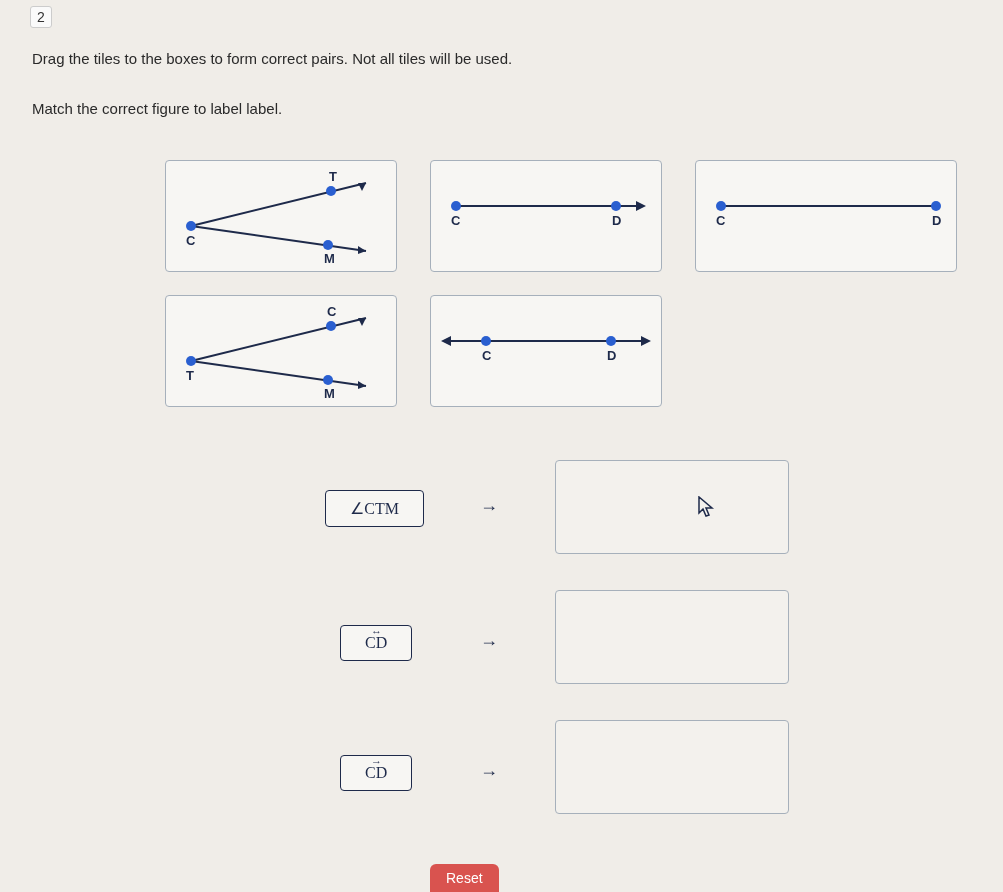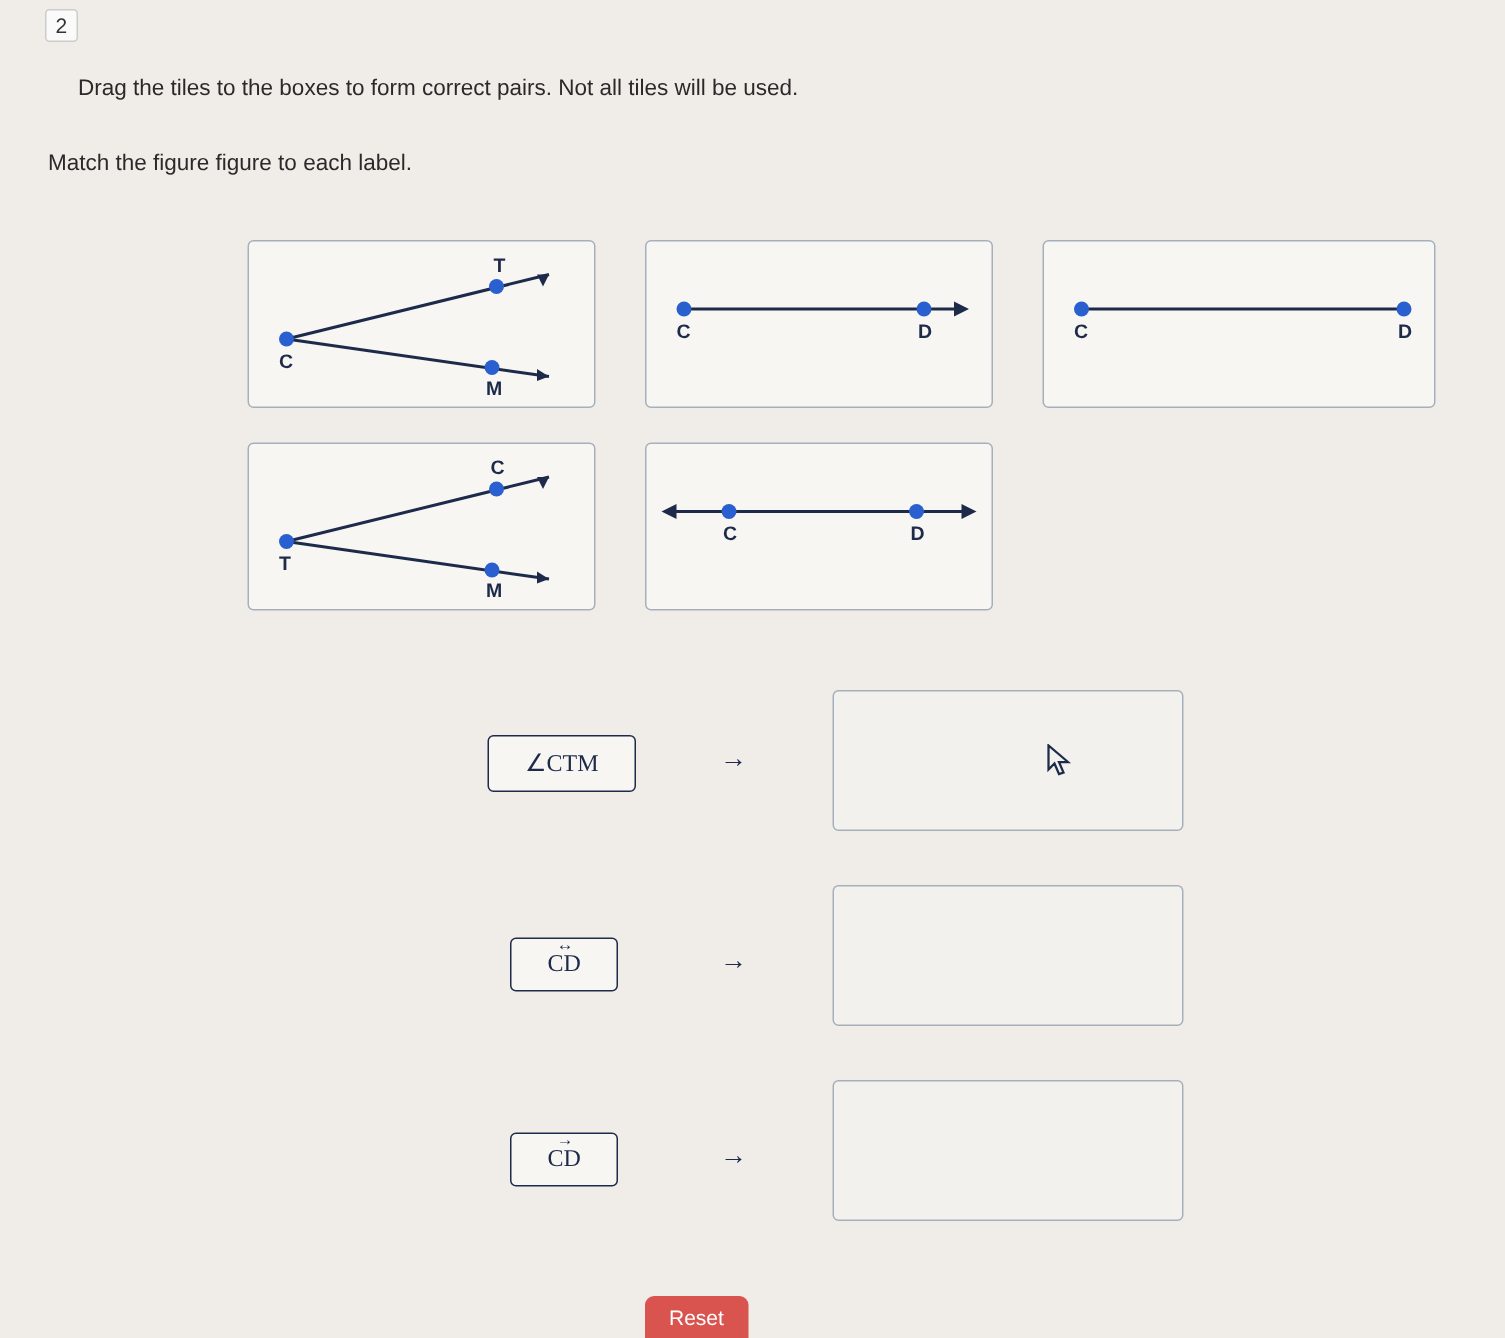--- a/index.html
+++ b/index.html
@@ -22,21 +22,20 @@
     padding: 2px 6px;
     background: #fafafa;
     border-radius: 3px;
   }
   .instructions {
     position: absolute;
     top: 50px;
     left: 32px;
     font-size: 15px;
     color: #2a2a2a;
-    margin-left: 20px;
   }
   .subinstr {
     position: absolute;
     top: 100px;
     left: 32px;
     font-size: 15px;
     color: #2a2a2a;
   }
   .tile {
     position: absolute;
@@ -100,21 +99,21 @@
     text-align:center;
     letter-spacing:-1px;
   }
 </style>
 </head>
 <body>
 
 <div class="question-num">2</div>
 
 <div class="instructions">Drag the tiles to the boxes to form correct pairs. Not all tiles will be used.</div>
-<div class="subinstr">Match the figure figure to each label.</div>
+<div class="subinstr">Match the correct figure to label label.</div>
 
 <div class="tile" style="left:165px; top:160px; width:230px; height:110px;">
   <svg width="230" height="110">
     <line x1="25" y1="65" x2="200" y2="22" stroke="#1e2a4a" stroke-width="2"></line>
     <polygon points="200,22 192,22 196,30" fill="#1e2a4a"></polygon>
     <circle cx="165" cy="30" r="5" fill="#2a5fd0"></circle>
     <text x="163" y="20" font-size="13" fill="#1e2a4a" font-weight="bold">T</text>
     <line x1="25" y1="65" x2="200" y2="90" stroke="#1e2a4a" stroke-width="2"></line>
     <polygon points="200,90 192,85 192,93" fill="#1e2a4a"></polygon>
     <circle cx="162" cy="84" r="5" fill="#2a5fd0"></circle>

